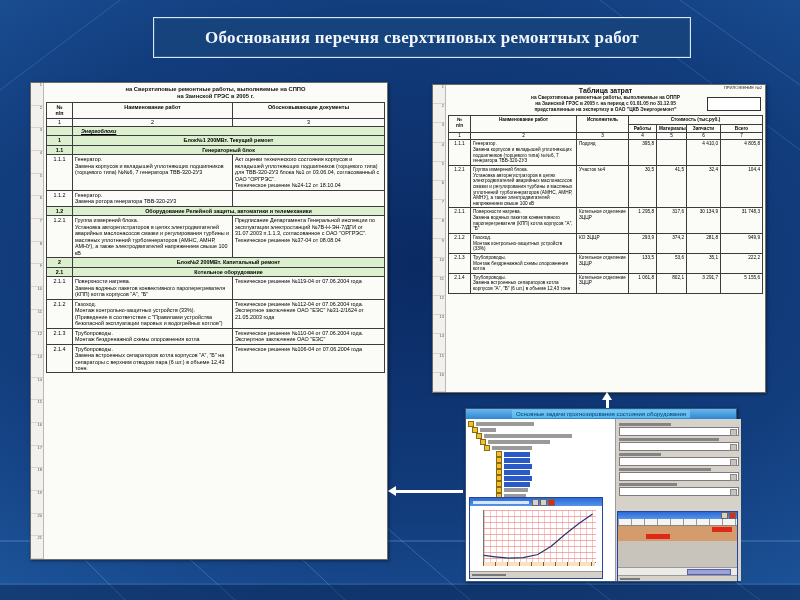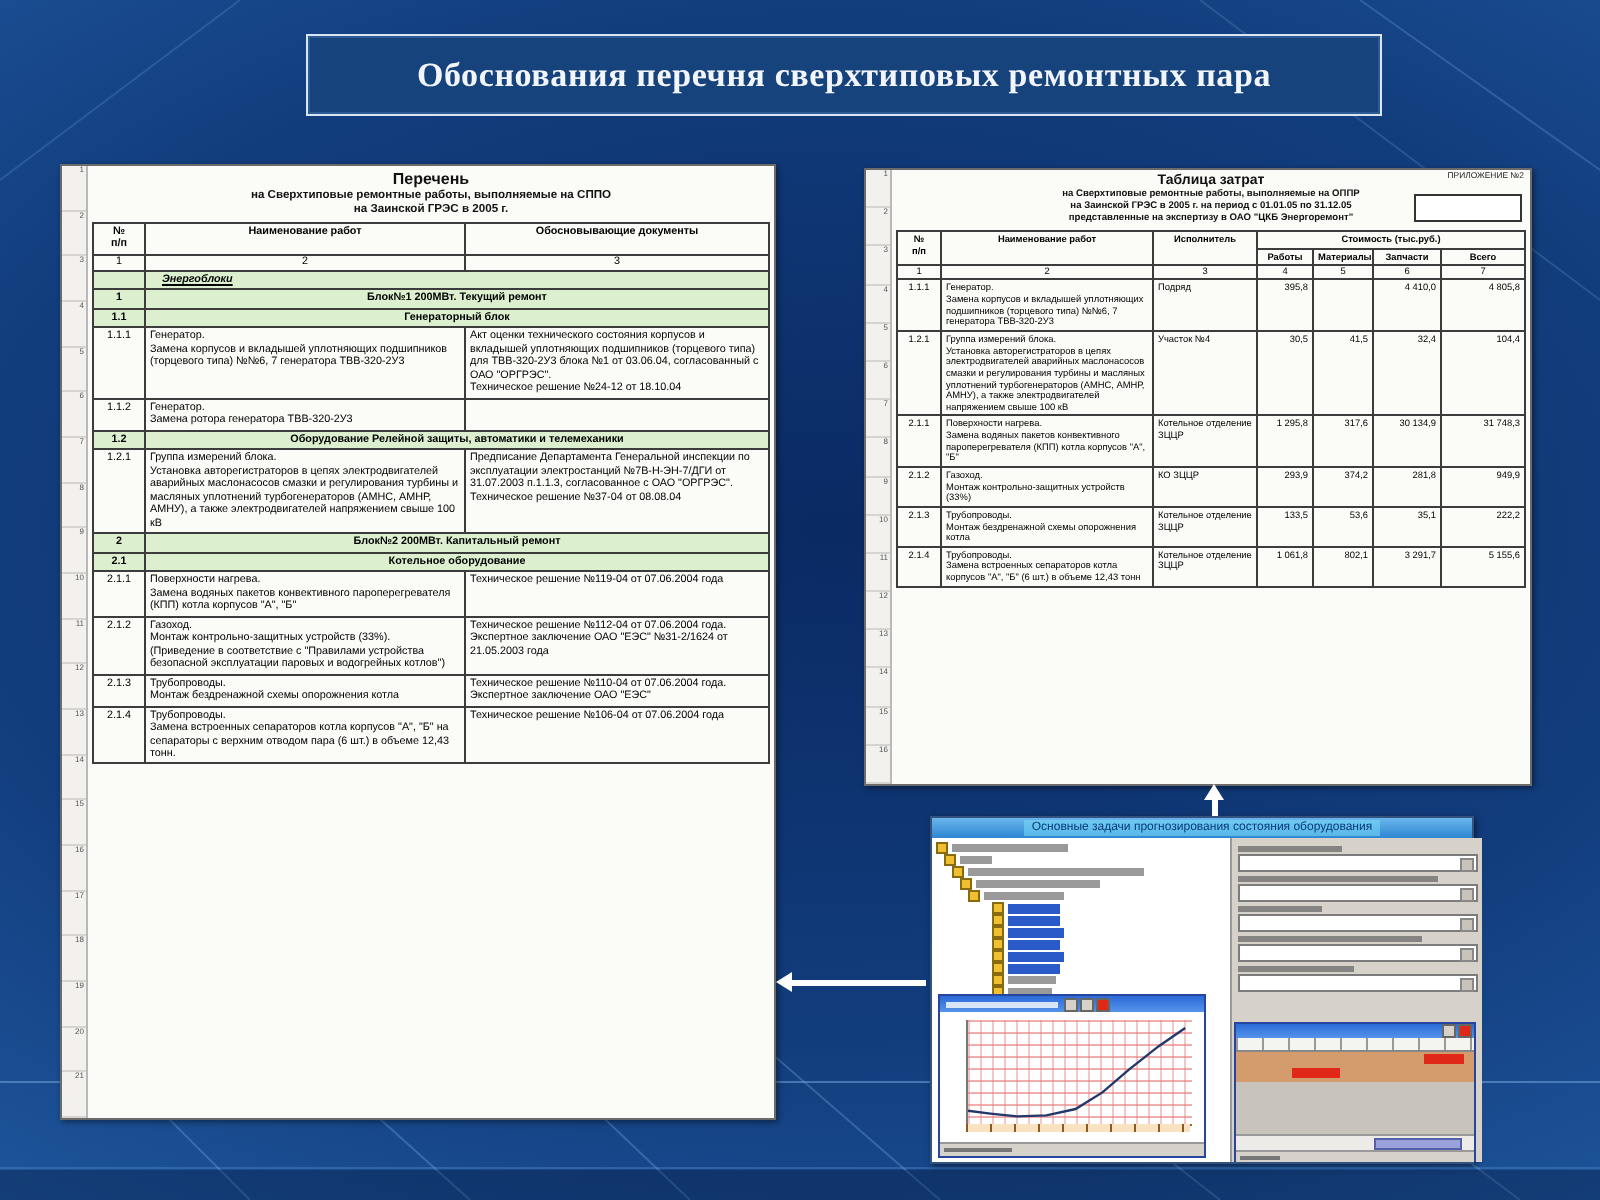--- a/index.html
+++ b/index.html
@@ -109,21 +109,21 @@
     <line x1="355" y1="500" x2="470" y2="600" stroke="rgba(130,185,235,0.3)" stroke-width="1"></line>
     <line x1="480" y1="498" x2="610" y2="600" stroke="rgba(130,185,235,0.3)" stroke-width="1"></line>
     <line x1="620" y1="495" x2="760" y2="600" stroke="rgba(130,185,235,0.3)" stroke-width="1"></line>
     <line x1="680" y1="0" x2="800" y2="85" stroke="rgba(130,185,235,0.25)" stroke-width="1"></line>
     <line x1="600" y1="0" x2="800" y2="150" stroke="rgba(130,185,235,0.2)" stroke-width="1"></line>
     <line x1="120" y1="0" x2="0" y2="90" stroke="rgba(130,185,235,0.2)" stroke-width="1"></line>
     <rect x="0" y="585" width="800" height="15" fill="rgba(0,10,40,0.3)"></rect>
   </svg>
 
   <div class="banner">
-    <span>Обоснования перечня сверхтиповых ремонтных пара</span>
+    <span>Обоснования перечня сверхтиповых ремонтных работ</span>
   </div>
 
   <div class="doc left-doc">
     <div class="rownums" id="leftNums">
         <div>1</div>
         <div>2</div>
         <div>3</div>
         <div>4</div>
         <div>5</div>
         <div>6</div>
@@ -137,21 +137,20 @@
         <div>14</div>
         <div>15</div>
         <div>16</div>
         <div>17</div>
         <div>18</div>
         <div>19</div>
         <div>20</div>
         <div>21</div>
       </div>
     <div class="doc-content">
-      <div class="doc-title1">Перечень</div>
       <div class="doc-title2">на Сверхтиповые ремонтные работы, выполняемые на СППО</div>
       <div class="doc-title2">на Заинской ГРЭС в 2005 г.</div>
       <table class="grid">
         <colgroup>
             <col style="width:26px">
             <col style="width:160px">
             <col>
           </colgroup>
         <tbody>
           <tr>

